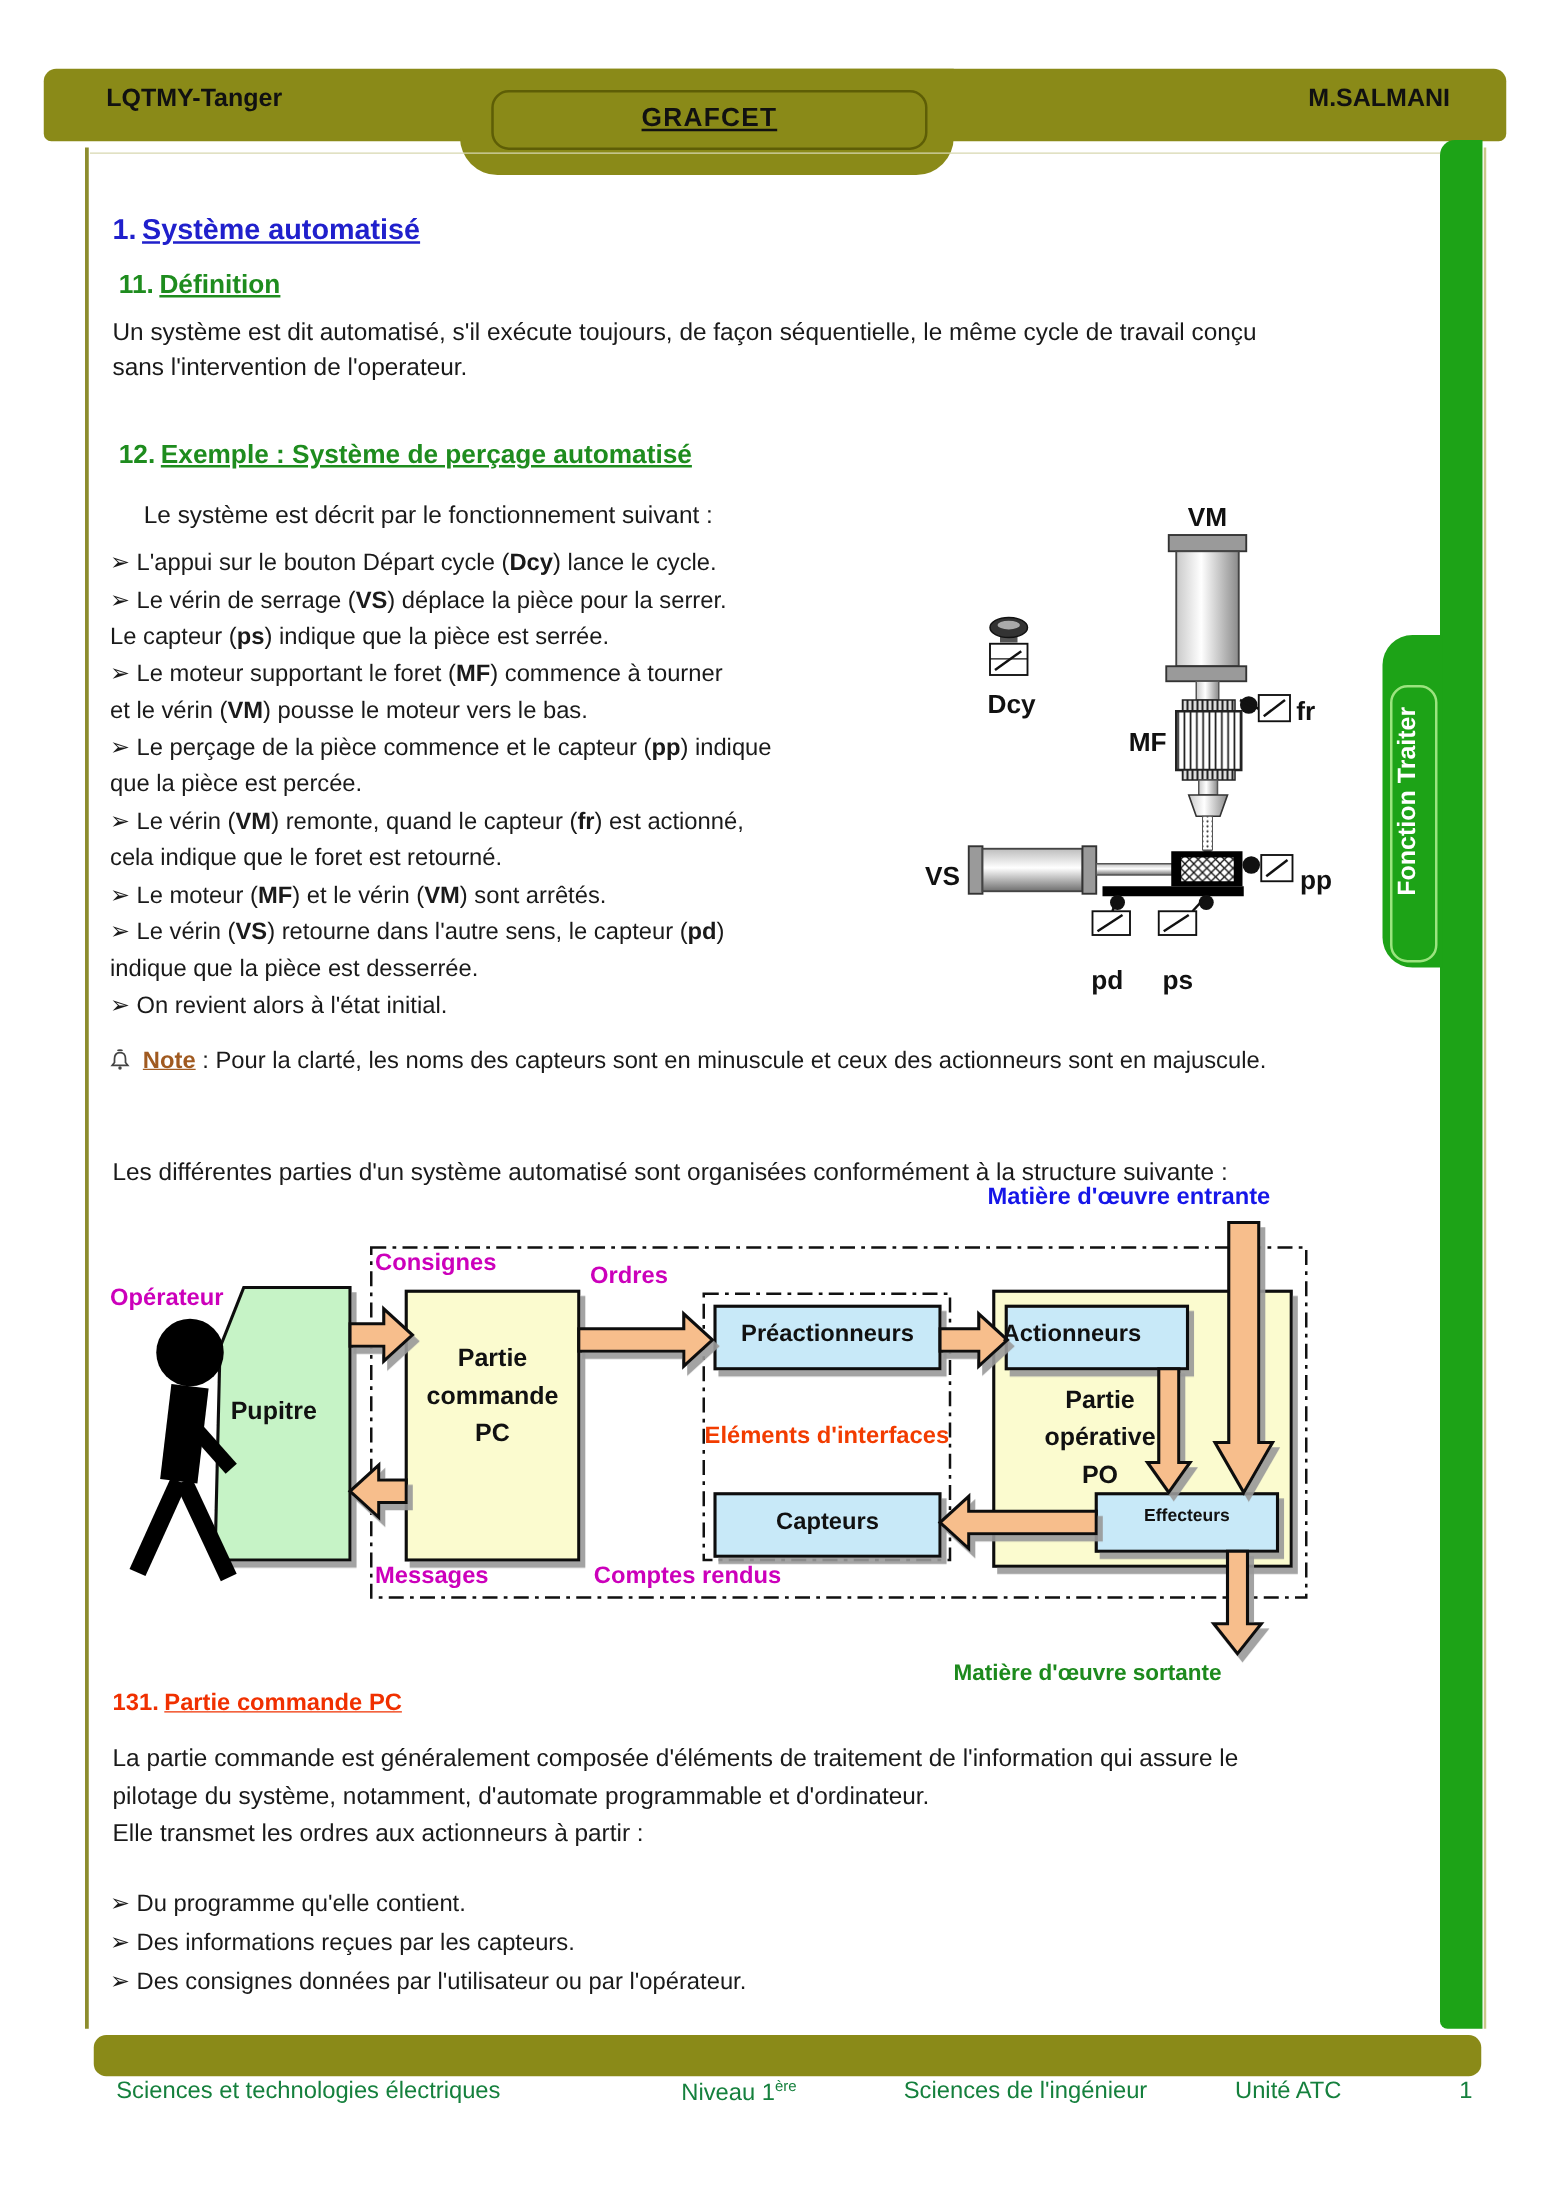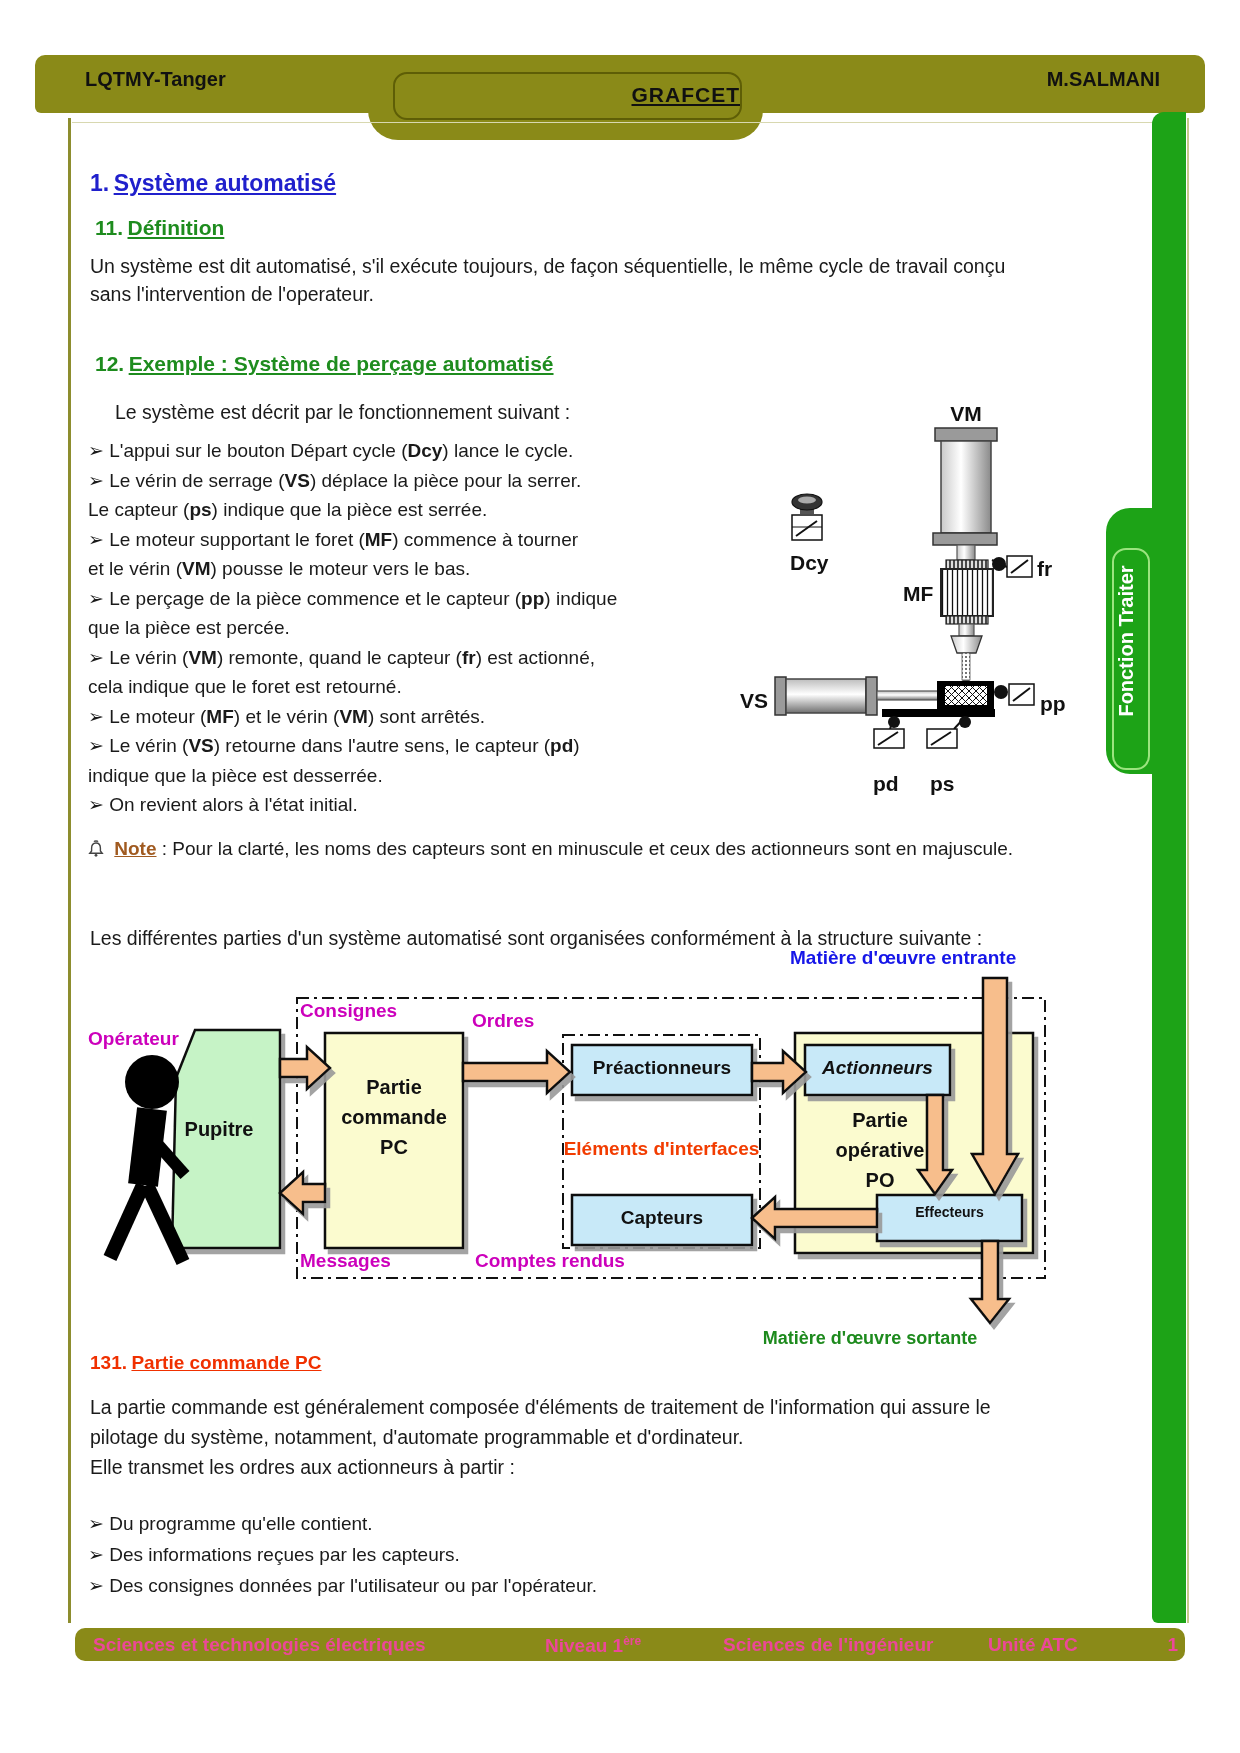--- a/index.html
+++ b/index.html
@@ -25,33 +25,33 @@
   .pre{white-space:pre-line;}
   .bullets{font-size:19px;line-height:29.5px;white-space:pre-line;}
   .note-label{color:#a05a20;font-weight:bold;text-decoration:underline;}
   
   .magenta{color:#cc00bb;font-weight:bold;font-size:19px;}
   .orange-lbl{color:#f23c00;font-weight:bold;font-size:19px;}
   .blk-lbl{font-weight:bold;font-size:20px;color:#111;text-align:center;}
   .mo-blue{color:#1616e8;font-weight:bold;font-size:19px;}
   .mo-green{color:#1d8a1d;font-weight:bold;font-size:18px;}
   
-  .ftr-txt{font-weight:bold;font-size:19px;color:#ec4899;}
+  .ftr-txt{font-weight:normal;font-size:19px;color:#15803d;margin-top:28px;}
   svg text{font-family:"Liberation Sans","DejaVu Sans",sans-serif;}
 </style>
 </head>
 <body>
 
 <div class="page">
 
   <div class="abs band" style="left:35px;top:55px;width:1170px;height:58px;border-radius:10px 10px 6px 6px;"></div>
   <div class="abs band" style="left:368px;top:55px;width:395px;height:85px;border-radius:0 0 30px 30px;"></div>
   <div class="abs hdr-txt" style="left:85px;top:68px;">LQTMY-Tanger</div>
   <div class="abs hdr-txt" style="left:990px;top:68px;width:170px;text-align:right;">M.SALMANI</div>
-  <div class="abs grafcet-box" style="left:393px;top:72px;width:345px;height:44px;text-align:right;">
+  <div class="abs grafcet-box" style="left:393px;top:72px;width:345px;height:44px;">
     <div class="grafcet-title" style="margin-top:9px;">GRAFCET</div>
   </div>
 
   <div class="abs" style="left:68px;top:118px;width:3px;height:1505px;background:#8d8d2e;"></div>
   <div class="abs" style="left:72px;top:122px;width:1080px;height:1px;background:#d8d8b0;"></div>
   <div class="abs" style="left:1187px;top:118px;width:2px;height:1505px;background:#c9c98a;"></div>
 
   <div class="abs strip" style="left:1152px;top:112px;width:34px;height:1511px;border-radius:12px 0 0 6px;"></div>
   <div class="abs tab" style="left:1106px;top:508px;width:48px;height:266px;"></div>
   <div class="abs tab-inner" style="left:1112px;top:548px;width:34px;height:218px;"></div>
@@ -256,21 +256,21 @@
   <div class="abs magenta" style="left:475px;top:1250px;">Comptes rendus</div>
   <div class="abs orange-lbl" style="left:563px;top:1138px;width:197px;text-align:center;">Eléments d'interfaces</div>
   <div class="abs blk-lbl" style="left:173px;top:1118px;width:92px;">Pupitre</div>
   <div class="abs blk-lbl pre" style="left:325px;top:1072px;width:138px;line-height:30px;">Partie
 commande
 PC</div>
   <div class="abs blk-lbl pre" style="left:800px;top:1105px;width:160px;line-height:30px;">Partie
 opérative
 PO</div>
   <div class="abs blk-lbl" style="left:572px;top:1057px;width:180px;font-size:19px;">Préactionneurs</div>
-  <div class="abs blk-lbl" style="left:793px;top:1057px;width:169px;font-size:19px;font-style:italic;">Actionneurs</div>
+  <div class="abs blk-lbl" style="left:773px;top:1057px;width:169px;font-size:19px;">Actionneurs</div>
   <div class="abs blk-lbl" style="left:572px;top:1207px;width:180px;font-size:19px;">Capteurs</div>
   <div class="abs blk-lbl" style="left:877px;top:1204px;width:145px;font-size:14px;">Effecteurs</div>
   <div class="abs mo-green" style="left:745px;top:1328px;width:250px;text-align:center;">Matière d'œuvre sortante</div>
 
   <div class="abs" style="left:90px;top:1352px;">
     <span class="h-red">131.</span>
     <span class="h-red h-underline">Partie commande PC</span>
   </div>
   <div class="abs body-txt pre" style="left:90px;top:1392px;width:1020px;line-height:30px;">La partie commande est généralement composée d'éléments de traitement de l'information qui assure le
 pilotage du système, notamment, d'automate programmable et d'ordinateur.

